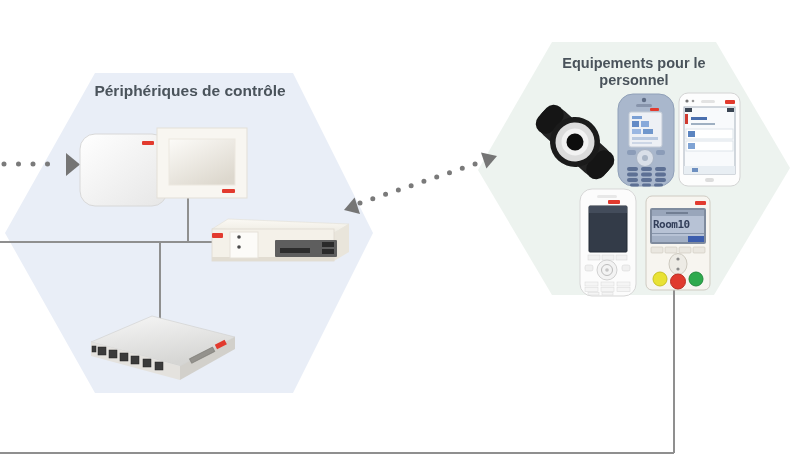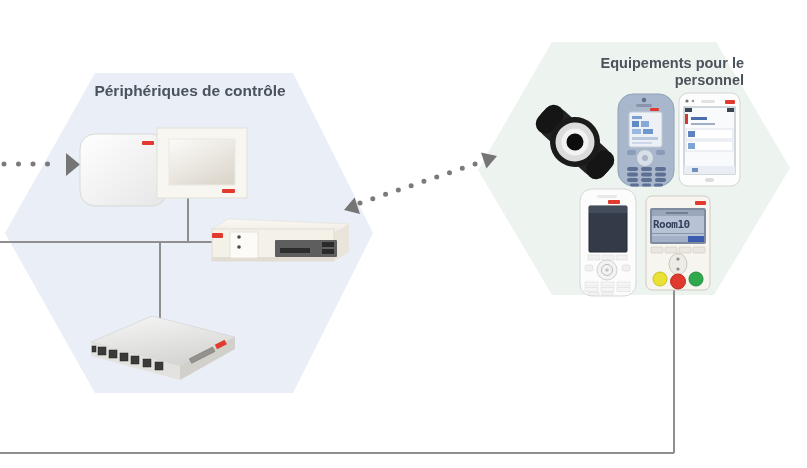--- a/index.html
+++ b/index.html
@@ -1,21 +1,21 @@
 <!DOCTYPE html>
 <html><head>
 <meta charset="utf-8">
 <style>
   html,body{margin:0;padding:0;background:#ffffff;}
   .stage{position:relative;width:807px;height:468px;overflow:hidden;background:#ffffff;
          font-family:"Liberation Sans", sans-serif;}
   .stage svg{position:absolute;left:0;top:0;}
   .zone-title{position:absolute;font-weight:bold;color:#4a535b;text-align:center;line-height:1.18;}
   .title-left{left:78px;top:82px;width:224px;font-size:15.5px;}
-  .title-right{left:564px;top:55px;width:180px;font-size:14.5px;text-align:right;}
+  .title-right{left:544px;top:55px;width:180px;font-size:14.5px;}
   .lcd-text{position:absolute;left:653px;top:218px;width:39px;height:13px;
             font-family:"DejaVu Sans Mono", monospace;font-weight:bold;font-size:11px;
             color:#333f5a;letter-spacing:-0.5px;overflow:hidden;}
 </style>
 </head>
 <body>
 
 <div class="stage">
 
 <svg width="807" height="468" viewBox="0 0 807 468">

